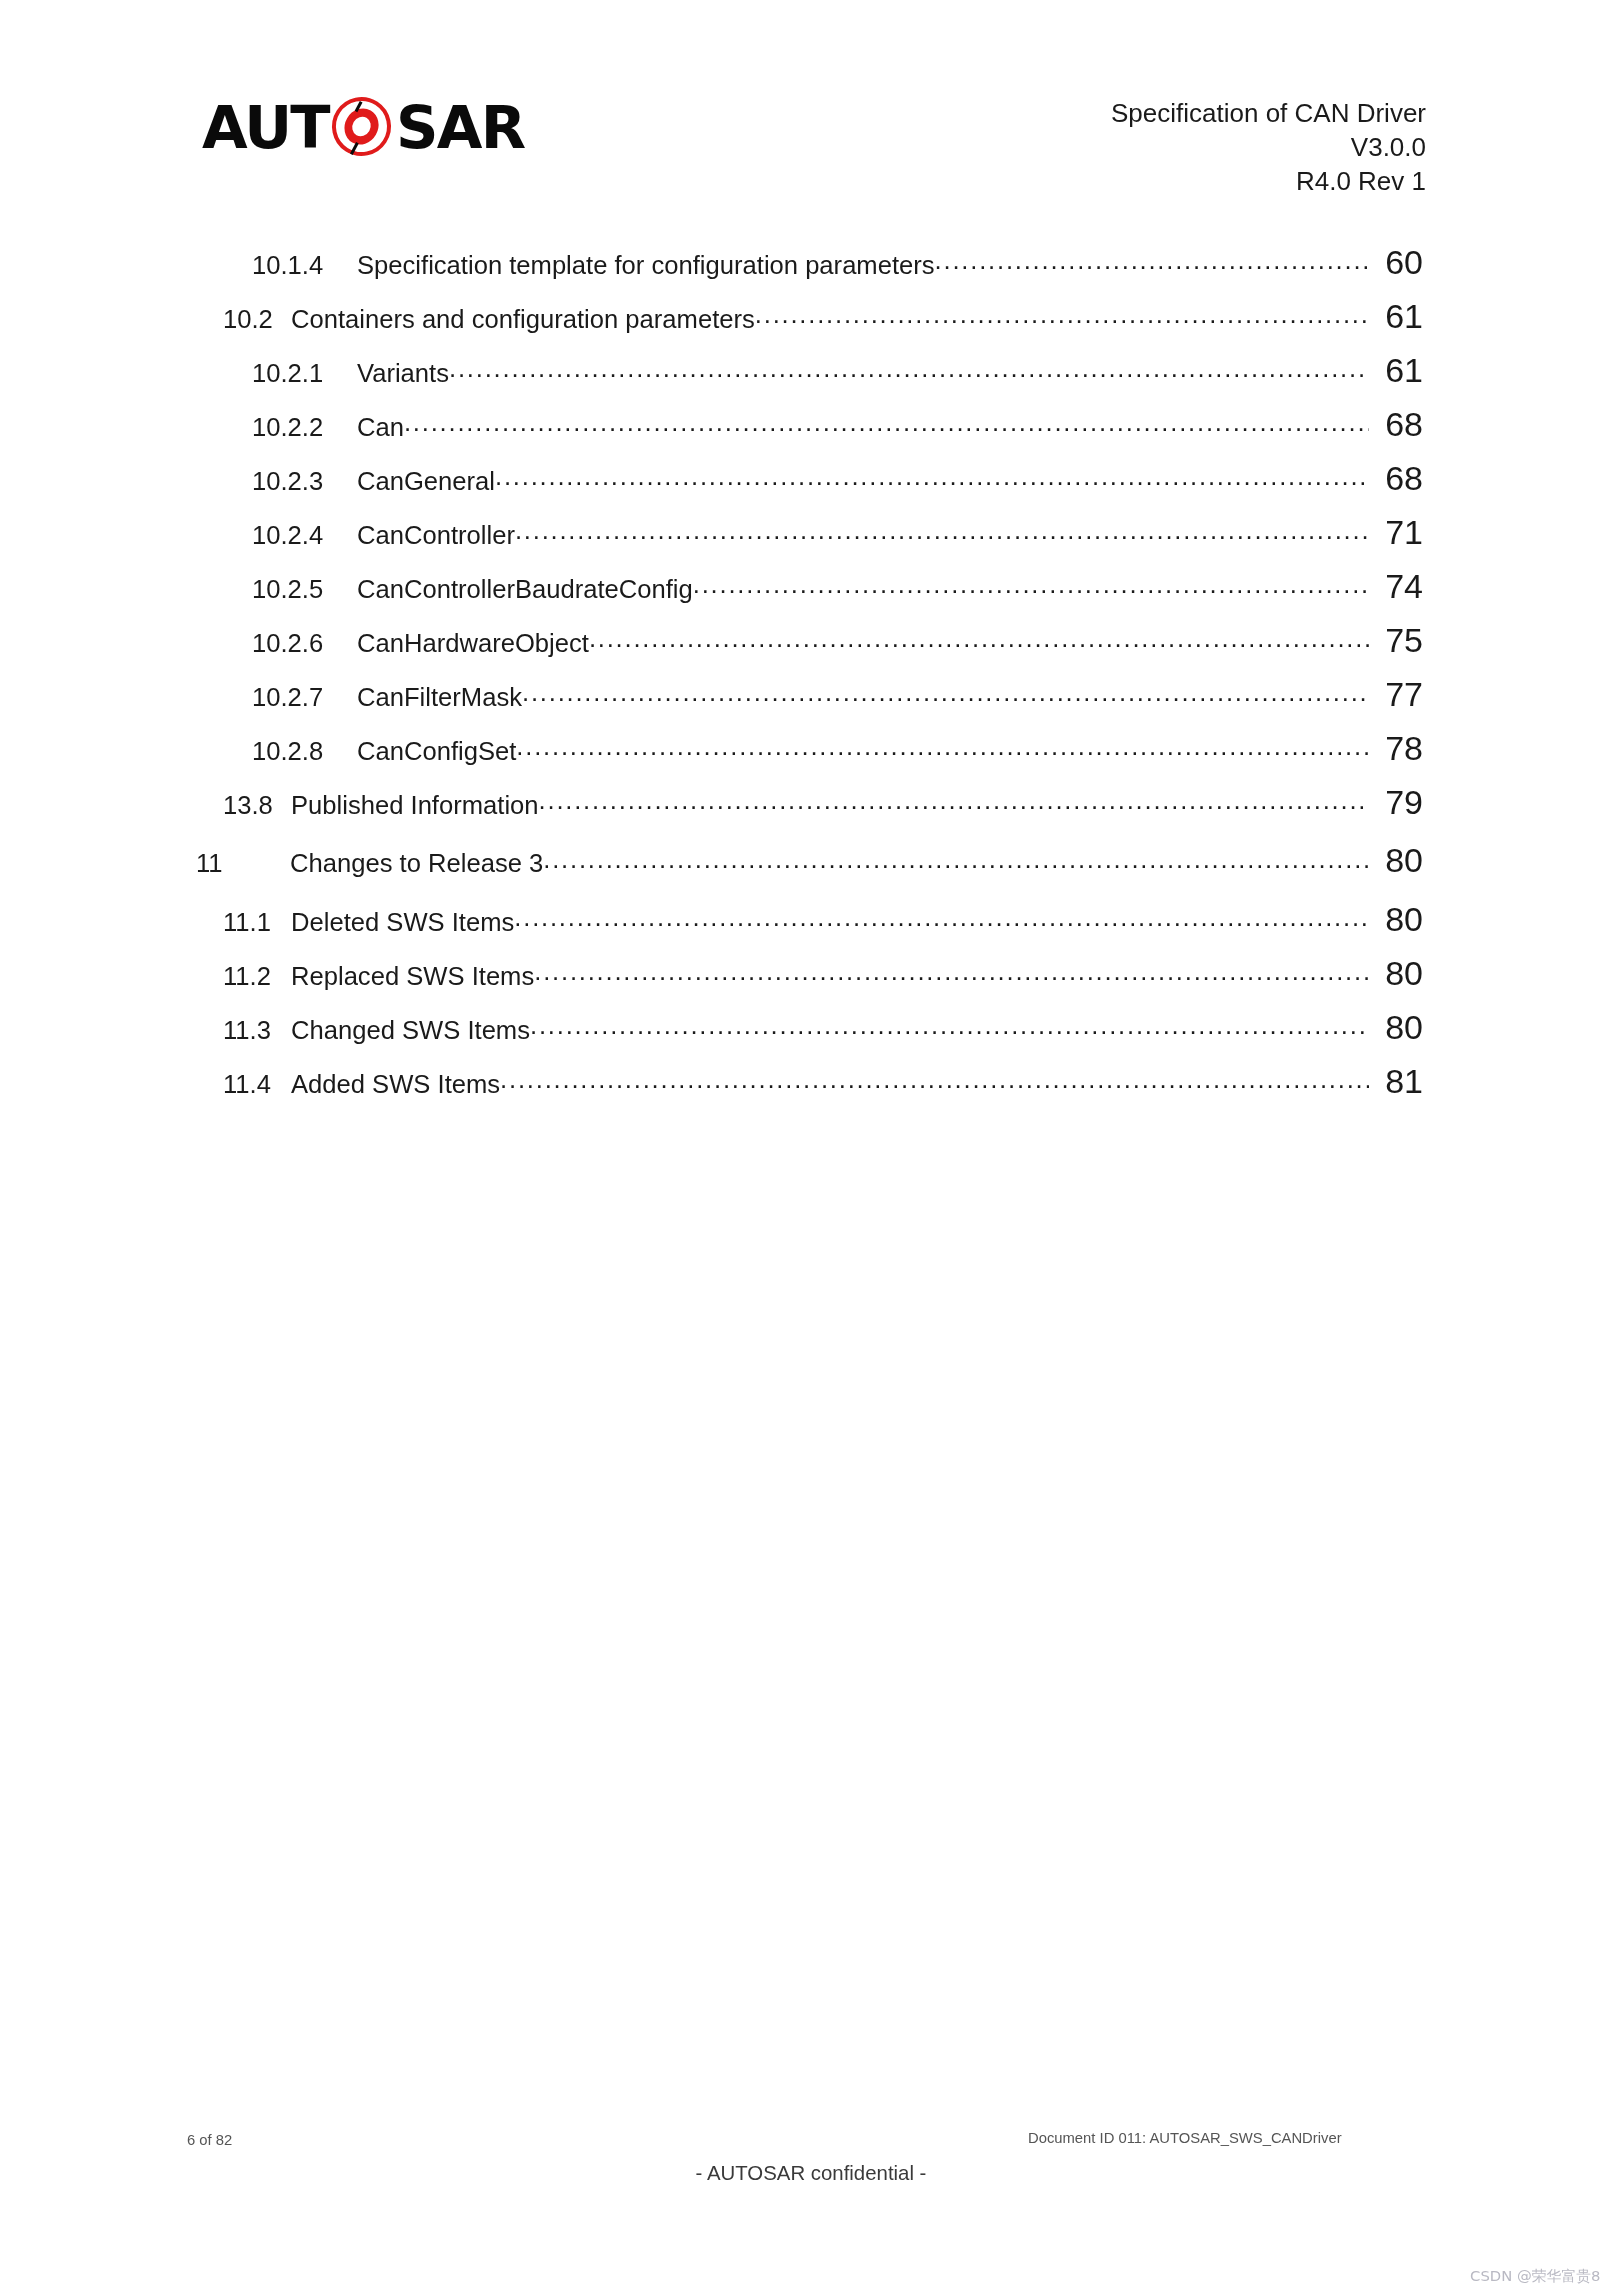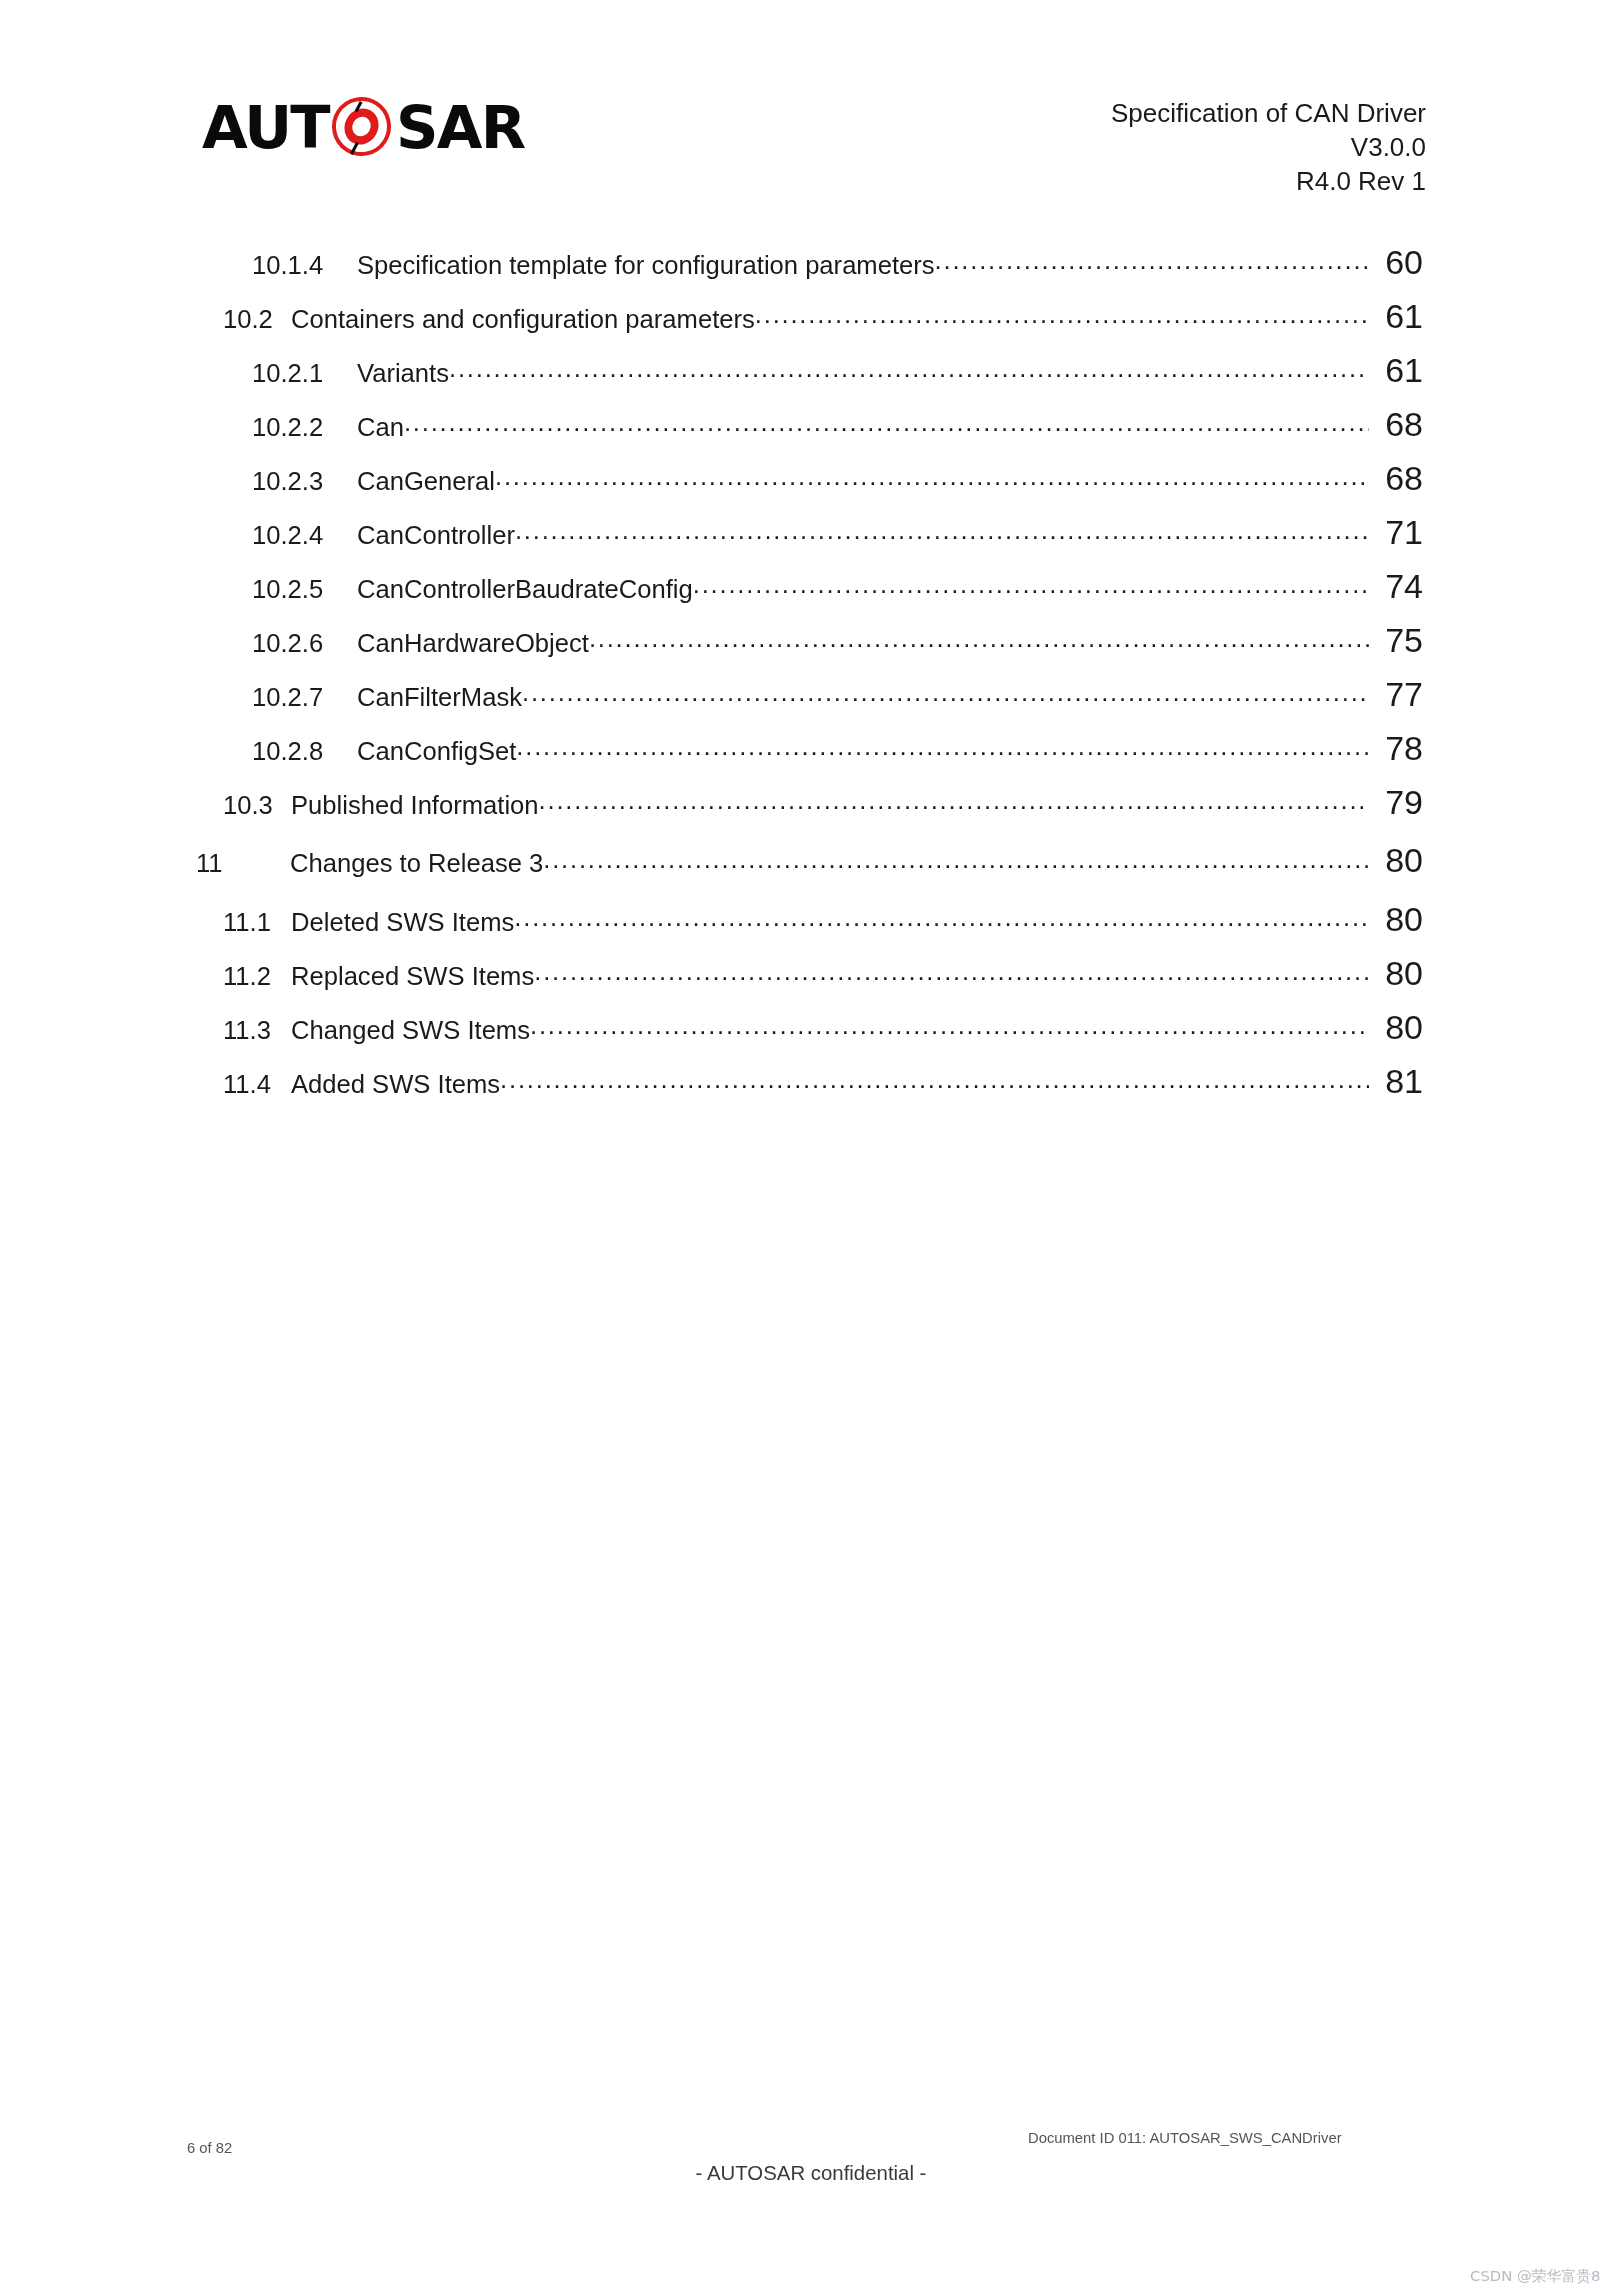--- a/index.html
+++ b/index.html
@@ -183,21 +183,20 @@
     width: 1622px;
     height: 165px;
   }
   .footer-page {
     position: absolute;
     left: 187px;
     top: 1.7px;
     font-size: 14.8px;
     color: #555555;
     white-space: nowrap;
-    margin-top: 8px;
   }
   .footer-docid {
     position: absolute;
     left: 1028px;
     top: 0px;
     font-size: 14.8px;
     color: #555555;
     white-space: nowrap;
   }
   .footer-confidential {
@@ -300,21 +299,21 @@
         <span class="leader"></span>
         <span class="toc-page">77</span>
       </div>
       <div class="toc-row lvl3">
         <span class="toc-num">10.2.8</span>
         <span class="toc-label">CanConfigSet</span>
         <span class="leader"></span>
         <span class="toc-page">78</span>
       </div>
       <div class="toc-row lvl2">
-        <span class="toc-num">10.3</span>
+        <span class="toc-num">13.8</span>
         <span class="toc-label">Published Information</span>
         <span class="leader"></span>
         <span class="toc-page">79</span>
       </div>
       <div class="toc-row lvl1 gap-before gap-after">
         <span class="toc-num">11</span>
         <span class="toc-label">Changes to Release 3 </span>
         <span class="leader"></span>
         <span class="toc-page">80</span>
       </div>

